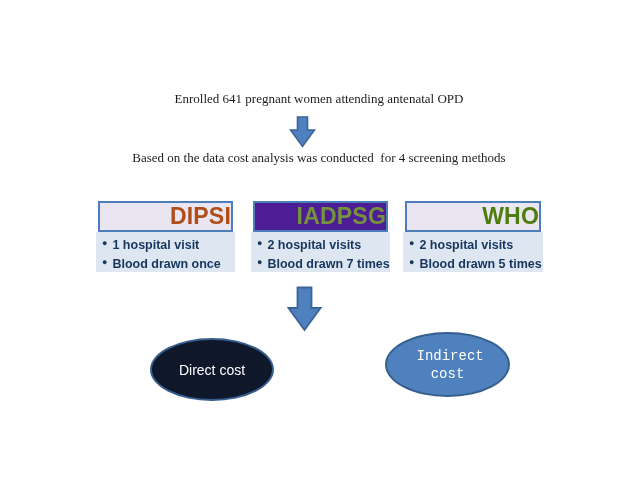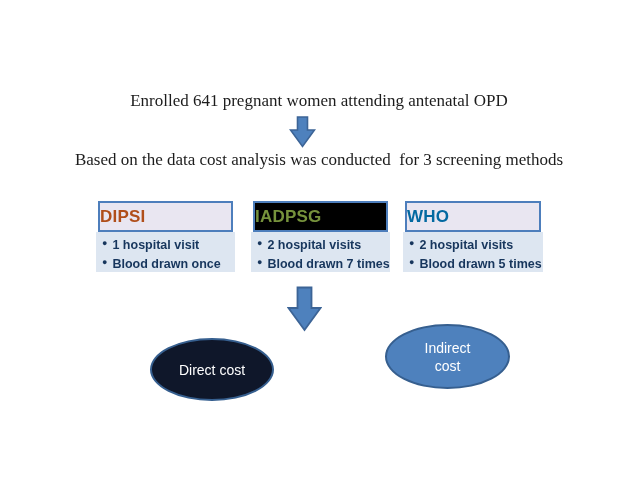--- a/index.html
+++ b/index.html
@@ -10,41 +10,41 @@
     background: #ffffff;
     overflow: hidden;
     font-family: "Liberation Sans", sans-serif;
   }
   .title-line {
     position: absolute;
     left: 0; right: 0;
     text-align: center;
     font-family: "Liberation Serif", serif;
     color: #1c1c1c;
-    font-size: 17px;
+    font-size: 13px;
     white-space: pre-wrap;
   }
   .title-line.top { top: 91px; }
   .title-line.sub { top: 150px; }
   .arrow { position: absolute; }
   .arrow1 { left: 289px; top: 116px; }
   .arrow2 { left: 287px; top: 286px; }
 
   .method-box { position: absolute; top: 201px; }
   .method-box.b1 { left: 96px;  width: 139px; }
   .method-box.b2 { left: 251px; width: 139px; }
   .method-box.b3 { left: 403px; width: 140px; }
 
   .method-header {
     margin: 0 2px;
     height: 27px;
     line-height: 27px;
-    text-align: left;
+    text-align: right;
     font-weight: bold;
-    font-size: 17px;
+    font-size: 23px;
     letter-spacing: 0.2px;
   }
   .method-body {
     margin-top: 0px;
     height: 34px;
     padding: 3px 4px 3px 6px;
     font-size: 12.5px;
     line-height: 17px;
     font-weight: bold;
   }
@@ -60,54 +60,54 @@
     position: absolute;
     border-radius: 50%;
     display: flex;
     align-items: center;
     justify-content: center;
     text-align: center;
     font-size: 14px;
     line-height: 18px;
   }
   .cost-ellipse.direct   { left: 150px; top: 338px; width: 120px; height: 59px; }
-  .cost-ellipse.indirect { left: 385px; top: 324px; width: 121px; height: 61px; }
+  .cost-ellipse.indirect { left: 385px; top: 332px; width: 121px; height: 61px; font-family: Liberation Mono, monospace; }
   .cost-ellipse.indirect .ellipse-label { max-width: 62px; }
 </style>
 </head>
 <body>
 
 <div class="slide">
 
   <div class="title-line top">Enrolled 641 pregnant women attending antenatal OPD</div>
 
   <svg class="arrow arrow1" width="27" height="32" viewBox="0 0 27 32">
     <polygon points="8.5,1 18.5,1 18.5,14 25.5,14 13.5,30.5 1.5,14 8.5,14" stroke-width="1.6" style="fill: rgb(78, 129, 189); stroke: rgb(60, 100, 150);"></polygon>
   </svg>
 
-  <div class="title-line sub">Based on the data cost analysis was conducted  for 3 screening methods</div>
+  <div class="title-line sub">Based on the data cost analysis was conducted  for 4 screening methods</div>
 
   <div class="method-box b1">
     <div class="method-header" style="color: rgb(176, 78, 26); background: rgb(233, 230, 241); border: 2px solid rgb(77, 126, 188);">DIPSI</div>
     <div class="method-body" style="background: rgb(221, 230, 241); color: rgb(23, 54, 93);">
       <div class="bullet-line"><span class="bullet-dot">●</span><span>1 hospital visit</span></div>
       <div class="bullet-line"><span class="bullet-dot">●</span><span>Blood drawn once</span></div>
     </div>
   </div>
 
   <div class="method-box b2">
-    <div class="method-header" style="color: rgb(118, 146, 60); background: #000000; border: 2px solid rgb(77, 126, 188);">IADPSG</div>
+    <div class="method-header" style="color: rgb(118, 146, 60); background: #4c1d95; border: 2px solid rgb(77, 126, 188);">IADPSG</div>
     <div class="method-body" style="background: rgb(221, 230, 241); color: rgb(23, 54, 93);">
       <div class="bullet-line"><span class="bullet-dot">●</span><span>2 hospital visits</span></div>
       <div class="bullet-line"><span class="bullet-dot">●</span><span>Blood drawn 7 times</span></div>
     </div>
   </div>
 
   <div class="method-box b3">
-    <div class="method-header" style="color: #0369a1; background: rgb(233, 230, 241); border: 2px solid rgb(77, 126, 188);">WHO</div>
+    <div class="method-header" style="color: #4d7c0f; background: rgb(233, 230, 241); border: 2px solid rgb(77, 126, 188);">WHO</div>
     <div class="method-body" style="background: rgb(221, 230, 241); color: rgb(23, 54, 93);">
       <div class="bullet-line"><span class="bullet-dot">●</span><span>2 hospital visits</span></div>
       <div class="bullet-line"><span class="bullet-dot">●</span><span>Blood drawn 5 times</span></div>
     </div>
   </div>
 
   <svg class="arrow arrow2" width="35" height="46" viewBox="0 0 35 46">
     <polygon points="10.5,1.5 24.5,1.5 24.5,22 33.5,22 17.5,44 1.5,22 10.5,22" stroke-width="1.8" style="fill: rgb(78, 129, 189); stroke: rgb(60, 100, 150);"></polygon>
   </svg>
 

